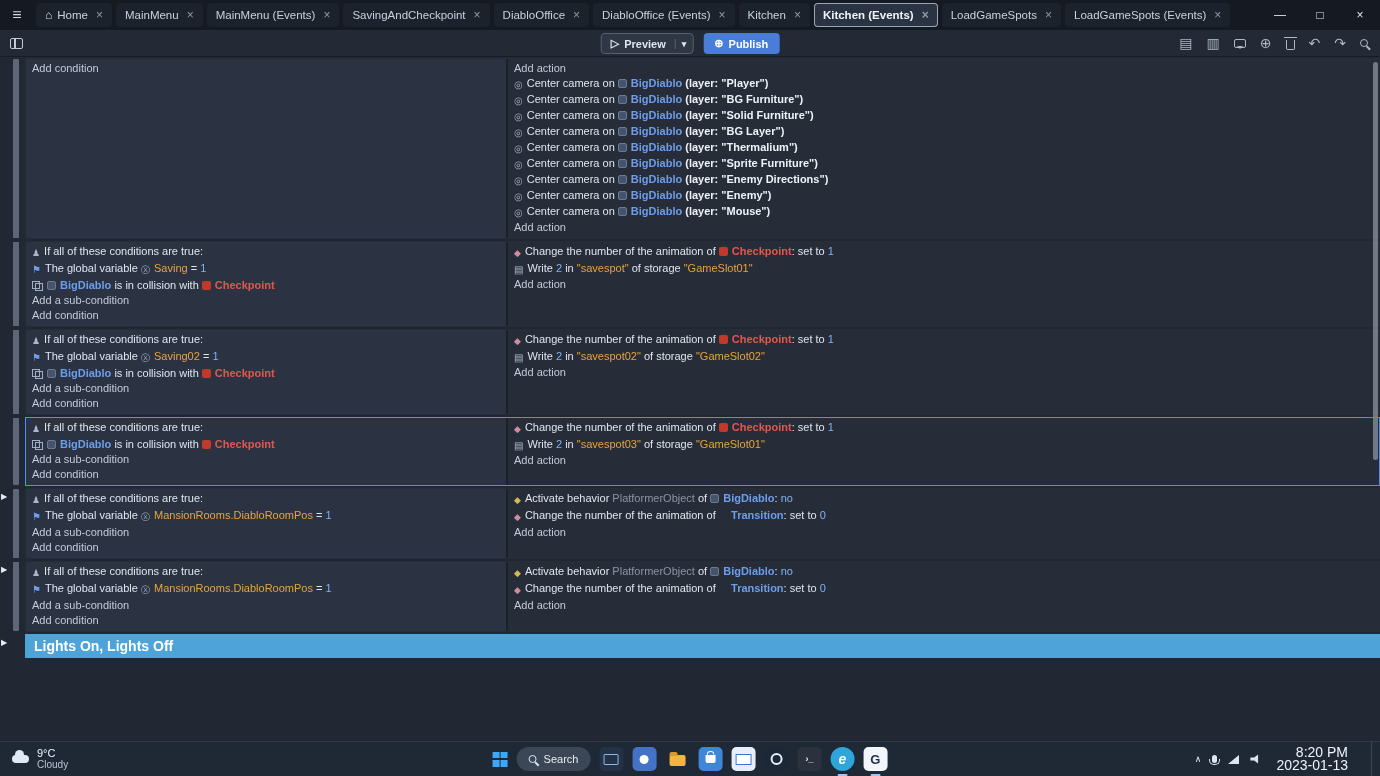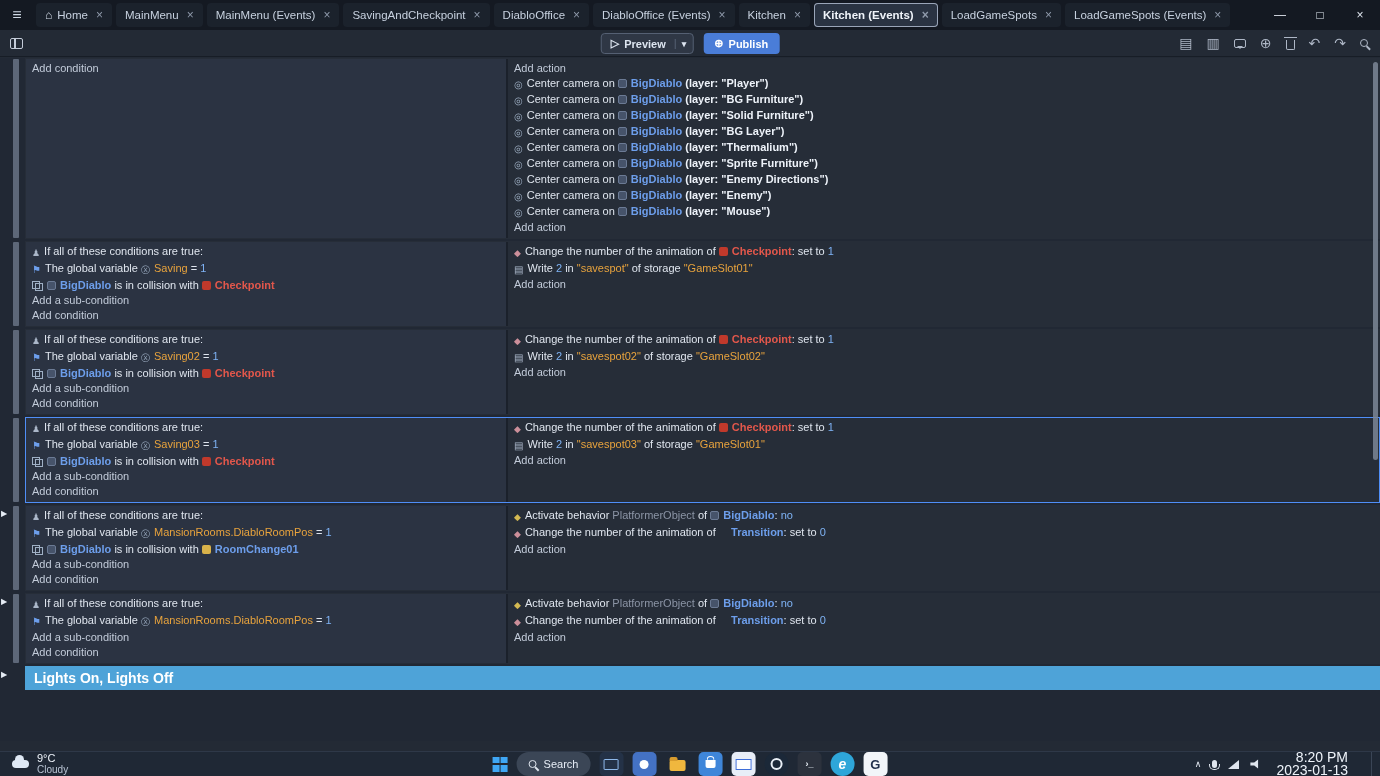--- a/index.html
+++ b/index.html
@@ -97,21 +97,21 @@
              border:1.2px solid #9fb0c5; }
   .ic-coll::before { left:0; top:0; } .ic-coll::after { right:0; bottom:0; }
   .comment { flex:1; background:#f6d44f; border-left:5px solid #e4c23b; color:#4a3b00;
              font-size:11px; padding:4px 7px; }
   .group { flex:1; background:#4ea3d8; color:#fff; font-weight:bold; font-size:14px;
            padding:4px 9px; }
   .vscroll { position:absolute; right:2px; top:4px; width:5px; height:398px;
              background:#7d8797; border-radius:3px; opacity:.85; cursor:grab; }
 
   
-  .taskbar { position:absolute; left:0; right:0; bottom:0; height:25px; background:#1f2835;
+  .taskbar { position:absolute; left:0; right:0; bottom:0; height:35px; background:#1f2835;
              border-top:1px solid #2e3848; display:flex; align-items:center; }
   .weather { display:flex; align-items:center; gap:8px; padding:0 12px; height:100%; cursor:pointer; }
   .cloud { width:17px; height:8px; background:#dfe9f5; border-radius:8px; position:relative; }
   .cloud::before { content:""; position:absolute; width:9px; height:9px; border-radius:50%;
                    background:#dfe9f5; top:-5px; left:3px; }
   .cloud::after { content:""; position:absolute; width:7px; height:7px; border-radius:50%;
                   background:#f5c84c; top:-6px; right:-3px; z-index:-1; }
   .wx-temp { font-size:11px; color:#eef3fa; line-height:12px; }
   .wx-desc { font-size:10px; color:#b9c4d4; line-height:12px; }
   .tb-apps { position:absolute; left:50%; transform:translateX(-50%); display:flex;
@@ -311,42 +311,40 @@
           </div>
         </div>
       </div>
       <div class="block">
         <div class="gutter">
           <span class="handle"></span>
         </div>
         <div class="event sel">
           <div class="cond">
             <div class="line"><span class="ic ic-cond">♟</span><span class="s-p">If all of these conditions are true:</span></div>
-            <div class="line"><span class="ic ic-gvar">⚑</span><span class="s-p">The global variable </span><span class="ic ic-varx">ⓧ</span><span class="s-v">Saving03</span><span class="s-p"> = </span><span class="s-n">1</span></div>
             <div class="line"><span class="ic-coll"></span><span class="sq sq-dark"></span><span class="s-o">BigDiablo</span><span class="s-p"> is in collision with </span><span class="sq sq-red"></span><span class="s-r">Checkpoint</span></div>
             <div class="line adder">Add a sub-condition</div>
             <div class="line adder">Add condition</div>
           </div>
           <div class="acts">
             <div class="line"><span class="ic ic-anim">◆</span><span class="s-p">Change the number of the animation of </span><span class="sq sq-red"></span><span class="s-r">Checkpoint</span><span class="s-p">: set to </span><span class="s-n">1</span></div>
             <div class="line"><span class="ic ic-write">▤</span><span class="s-p">Write </span><span class="s-n">2</span><span class="s-p"> in </span><span class="s-s">"savespot03"</span><span class="s-p"> of storage </span><span class="s-s">"GameSlot01"</span></div>
             <div class="line adder">Add action</div>
           </div>
         </div>
       </div>
       <div class="block">
         <div class="gutter">
           <span class="handle"></span>
           <span class="fold">▶</span>
         </div>
         <div class="event">
           <div class="cond">
             <div class="line"><span class="ic ic-cond">♟</span><span class="s-p">If all of these conditions are true:</span></div>
             <div class="line"><span class="ic ic-gvar">⚑</span><span class="s-p">The global variable </span><span class="ic ic-varx">ⓧ</span><span class="s-v">MansionRooms.DiabloRoomPos</span><span class="s-p"> = </span><span class="s-n">1</span></div>
-            <div class="line"><span class="ic-coll"></span><span class="sq sq-dark"></span><span class="s-o">BigDiablo</span><span class="s-p"> is in collision with </span><span class="sq sq-yellow"></span><span class="s-o">RoomChange01</span></div>
             <div class="line adder">Add a sub-condition</div>
             <div class="line adder">Add condition</div>
           </div>
           <div class="acts">
             <div class="line"><span class="ic ic-behavior">◆</span><span class="s-p">Activate behavior </span><span class="s-g">PlatformerObject</span><span class="s-p"> of </span><span class="sq sq-dark"></span><span class="s-o">BigDiablo</span><span class="s-p">: </span><span class="s-n">no</span></div>
             <div class="line"><span class="ic ic-anim">◆</span><span class="s-p">Change the number of the animation of </span><span class="s-p">&nbsp;&nbsp;&nbsp;&nbsp;</span><span class="s-o">Transition</span><span class="s-p">: set to </span><span class="s-n">0</span></div>
             <div class="line adder">Add action</div>
           </div>
         </div>
       </div>

